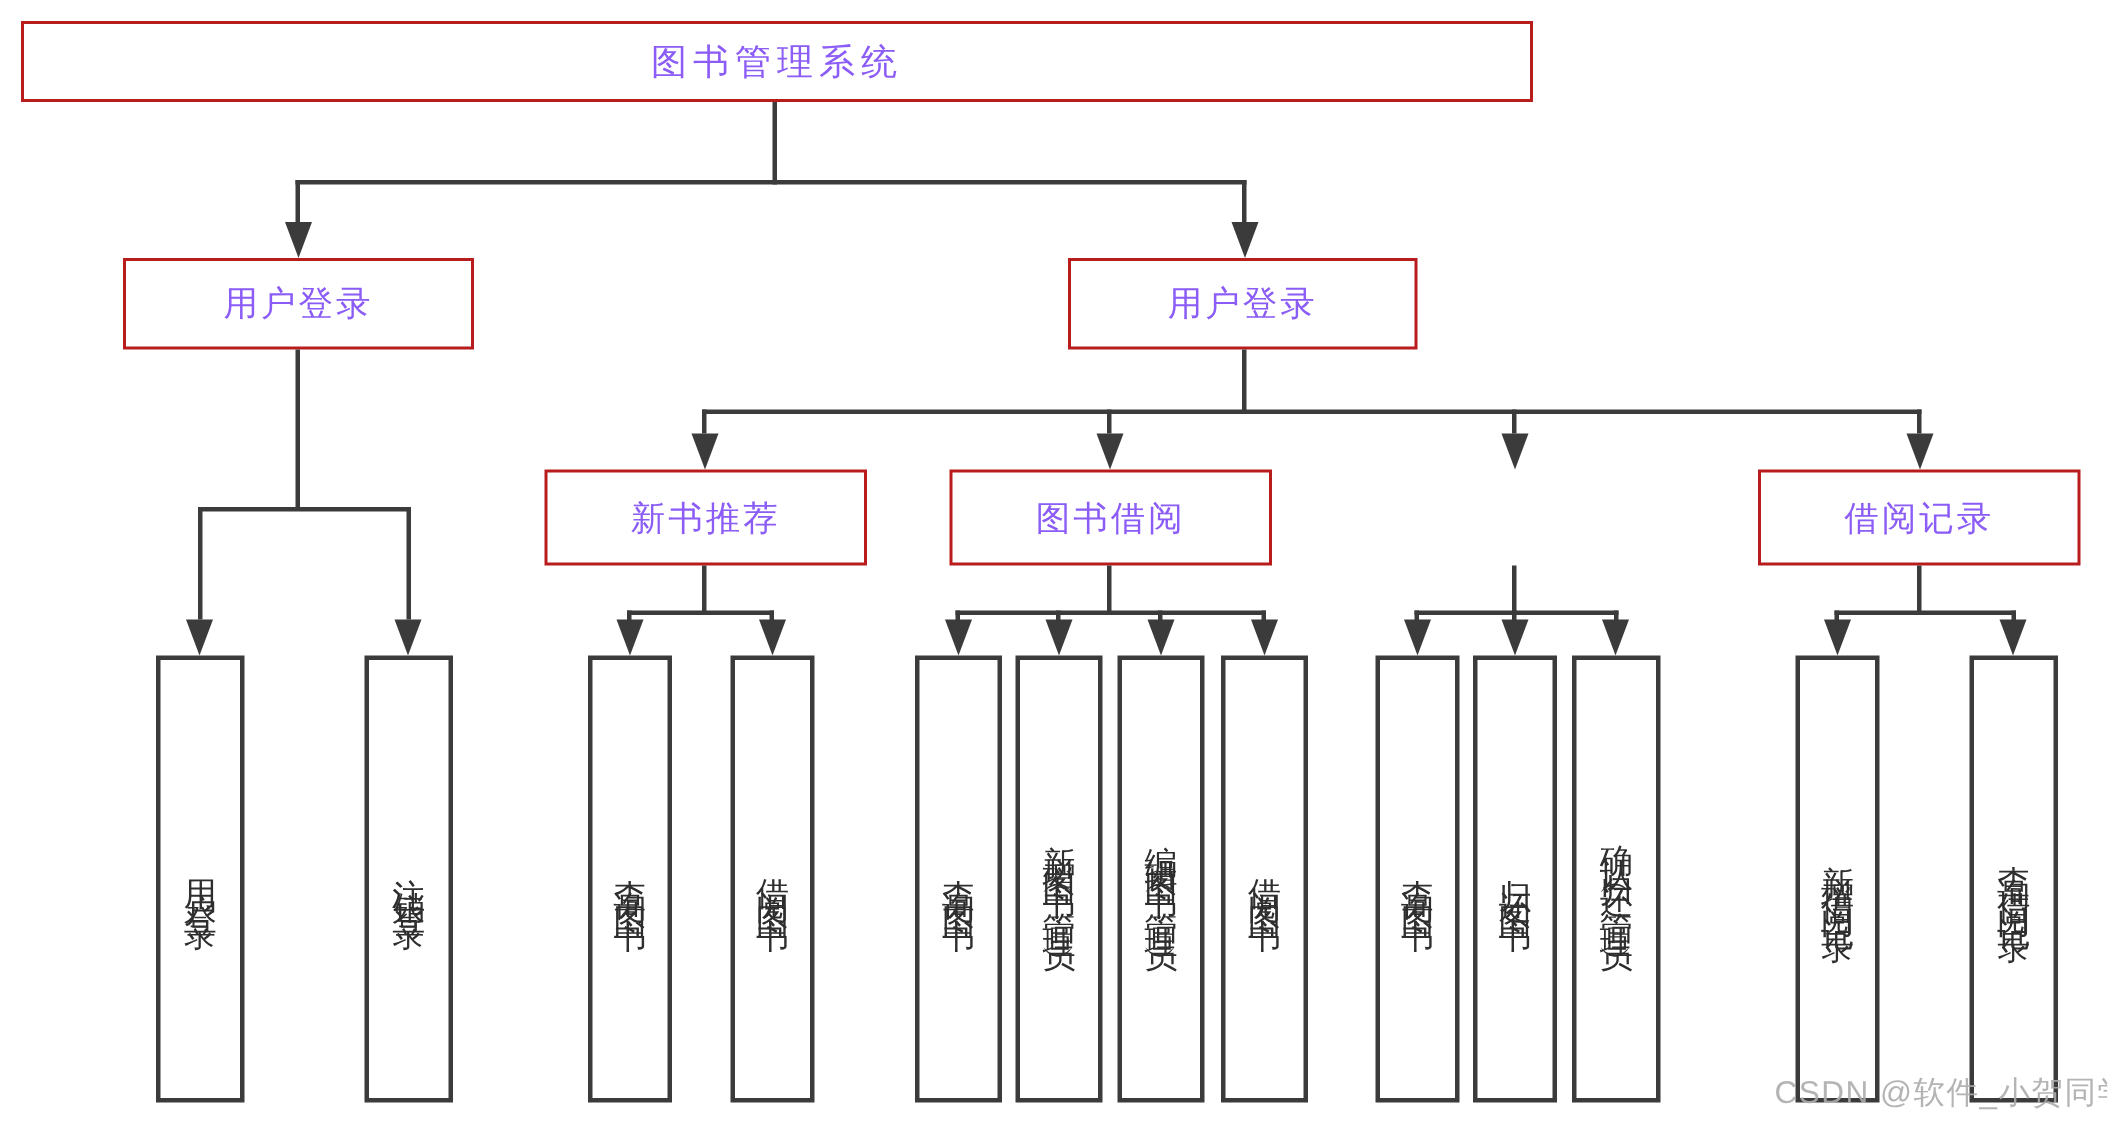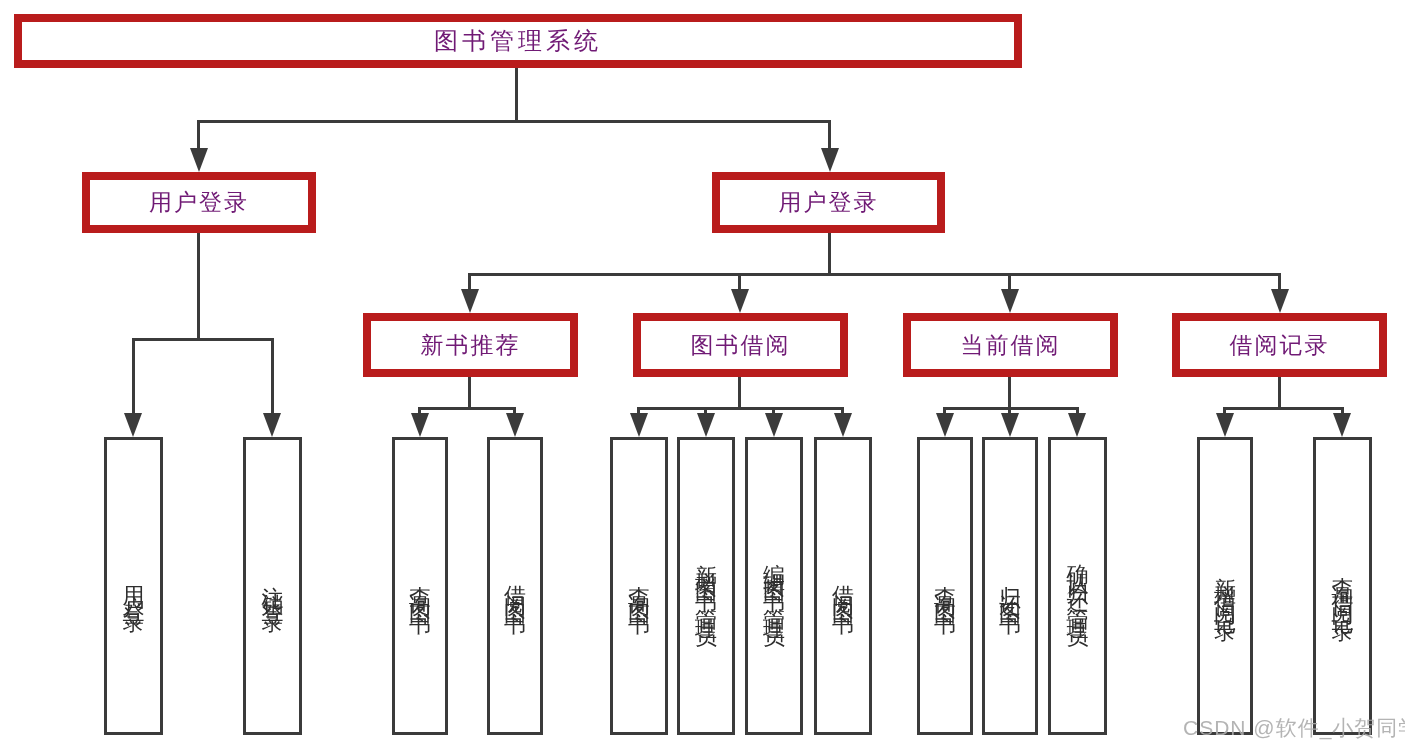--- a/index.html
+++ b/index.html
@@ -7,23 +7,23 @@
     position:relative;
     width:1405px;height:747px;
     background:#ffffff;
     font-family:"Liberation Sans","DejaVu Sans",sans-serif;
     overflow:hidden;
   }
   .box{
     position:absolute;
     box-sizing:border-box;
     background:#ffffff;
-    border:8px solid #b91c1c;
+    border:2px solid #b91c1c;
     display:flex;align-items:center;justify-content:center;
-    color:#701a75;
+    color:#8b5cf6;
     font-size:23px;
     letter-spacing:2px;
     text-align:center;
     white-space:nowrap;
   }
   .box.root{font-size:24px;letter-spacing:4px;}
   .leaf{
     position:absolute;
     box-sizing:border-box;
     background:#ffffff;
@@ -67,21 +67,20 @@
   <div class="box root" style="left:14px;top:14px;width:1008px;height:54px;">图书管理系统</div>
 
   <div class="box" style="left:82px;top:172px;width:234px;height:61px;">用户登录</div>
 
   <div class="box" style="left:712px;top:172px;width:233px;height:61px;">用户登录</div>
 
   <div class="box" style="left:363px;top:313px;width:215px;height:64px;">新书推荐</div>
 
   <div class="box" style="left:633px;top:313px;width:215px;height:64px;">图书借阅</div>
 
-  <div class="box" style="left:903px;top:313px;width:215px;height:64px;">当前借阅</div>
 
   <div class="box" style="left:1172px;top:313px;width:215px;height:64px;">借阅记录</div>
 
   <div class="leaf" style="left:104px;top:437px;width:59px;height:298px;">
     <span class="vtext">用户登录</span>
   </div>
   <div class="leaf" style="left:243px;top:437px;width:59px;height:298px;">
     <span class="vtext">注销登录</span>
   </div>
 

